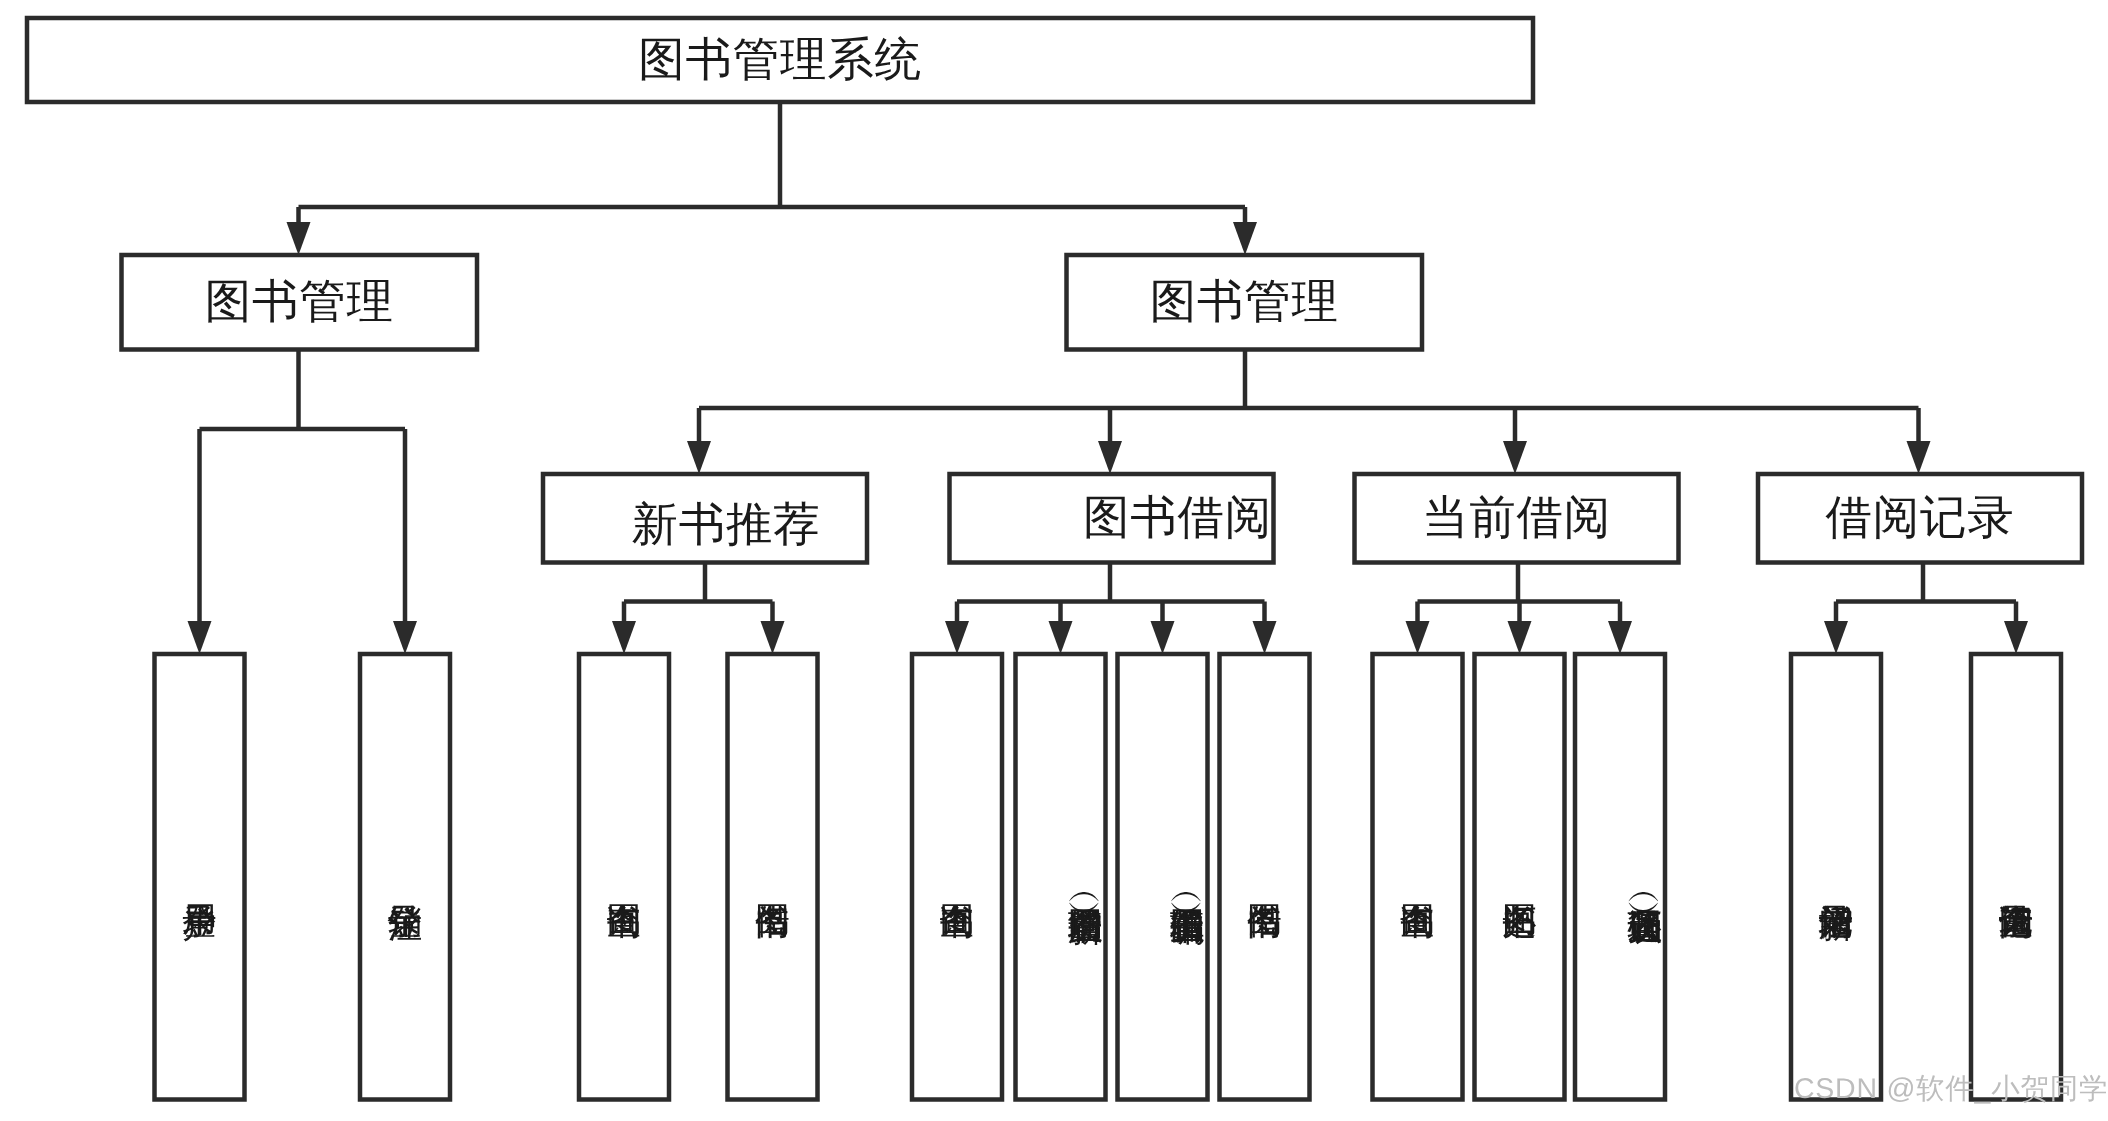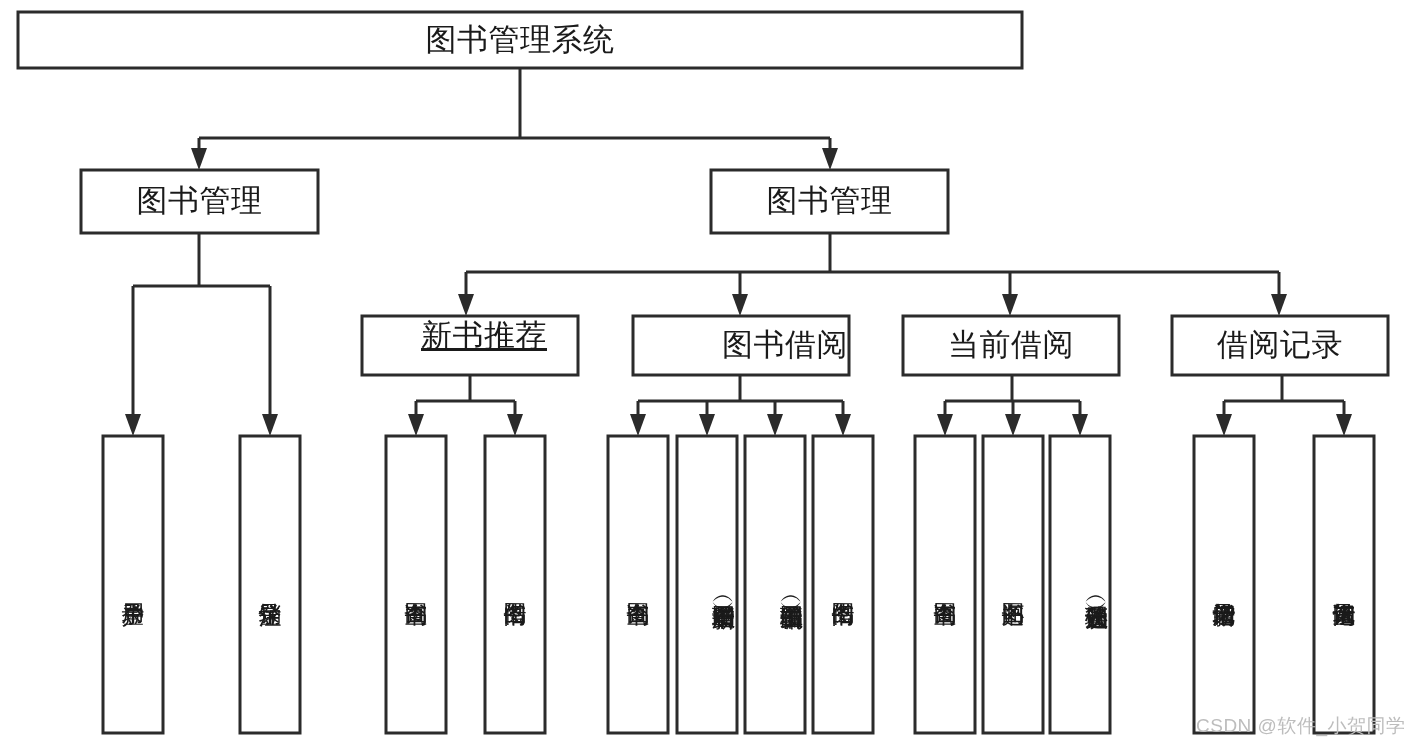--- a/index.html
+++ b/index.html
@@ -187,21 +187,21 @@
 
     <rect class="node-box" x="1194" y="436" width="60" height="297"></rect>
     <rect class="node-box" x="1314" y="436" width="60" height="297"></rect>
   </svg>
 
   <div class="node-label-h" style="left:18px; top:12px; width:1004px; height:56px;">图书管理系统</div>
 
   <div class="node-label-h" style="left:81px; top:170px; width:237px; height:63px;">图书管理</div>
   <div class="node-label-h" style="left:711px; top:170px; width:237px; height:63px;">图书管理</div>
 
-  <div class="node-label-h" style="left:362px; top:307px; width:244px; height:59px;text-decoration:underline;">新书推荐</div>
+  <div class="node-label-h" style="left:362px; top:321px; width:244px; height:59px;">新书推荐</div>
   <div class="node-label-h" style="left:633px; top:316px; width:216px; height:59px;margin-left:44px;">图书借阅</div>
   <div class="node-label-h" style="left:1172px; top:316px; width:216px; height:59px;">借阅记录</div>
   <div class="node-label-h" style="left:903px; top:316px; width:216px; height:59px;">当前借阅</div>
 
   <div class="node-label-v" style="left:103px; top:436px; width:60px; height:297px;">用户登录</div>
   <div class="node-label-v" style="left:240px; top:436px; width:60px; height:297px;">注销登录</div>
 
   <div class="node-label-v" style="left:386px; top:436px; width:60px; height:297px;">查询图书</div>
   <div class="node-label-v" style="left:485px; top:436px; width:60px; height:297px;">借阅图书</div>
 

